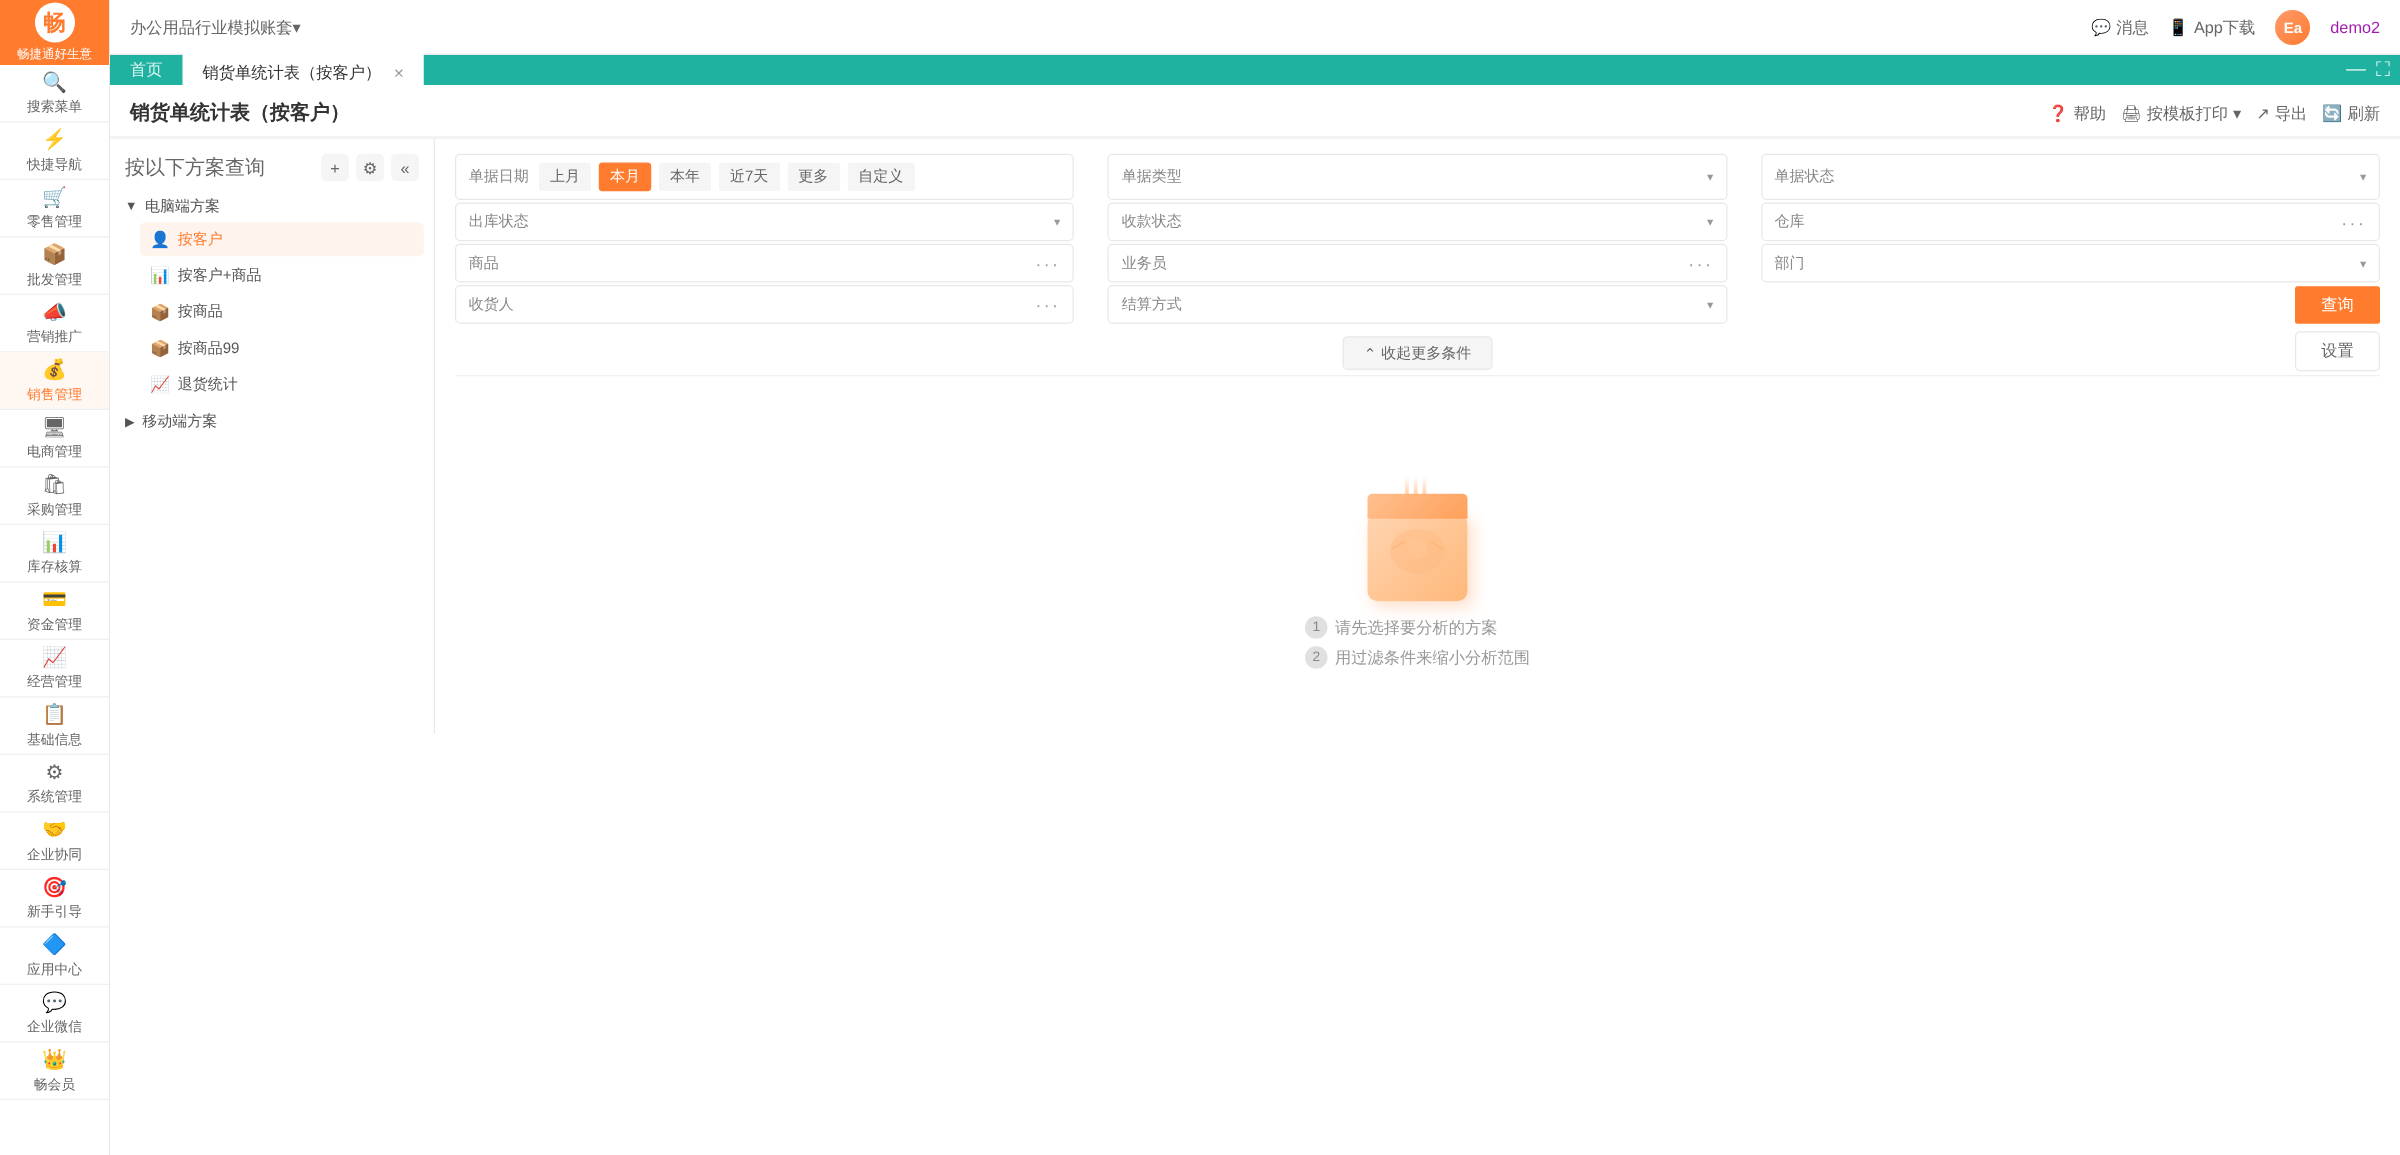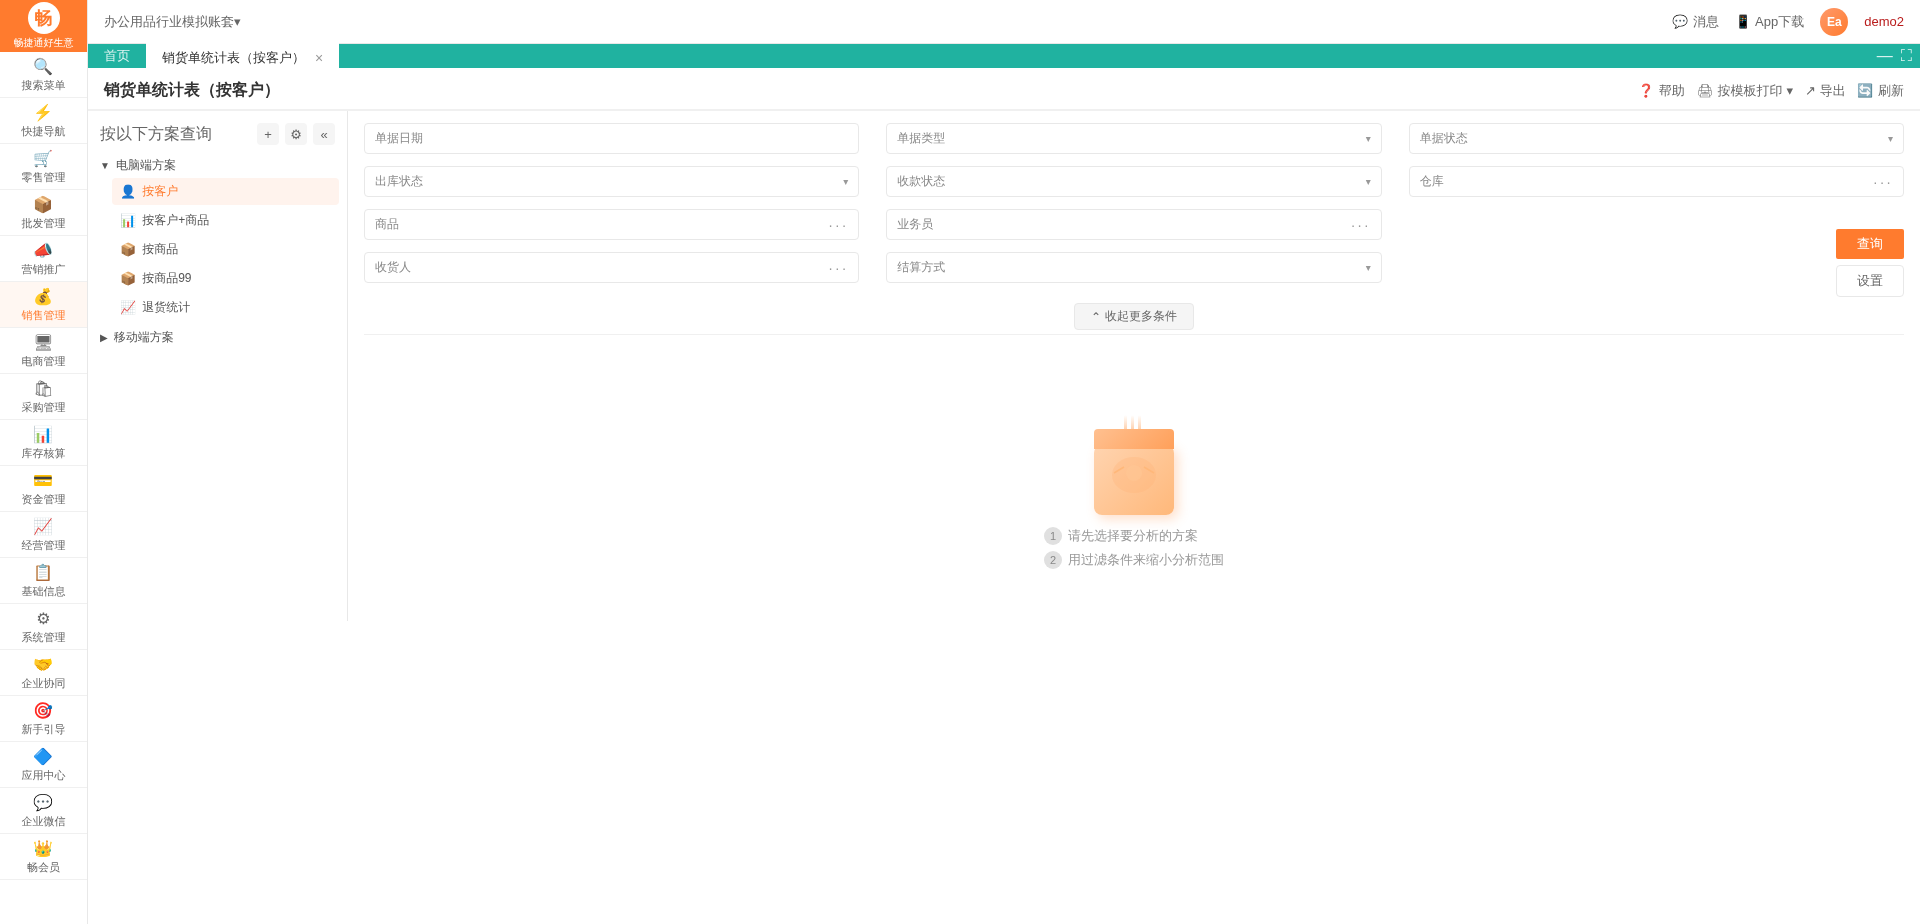--- a/index.html
+++ b/index.html
@@ -217,21 +217,21 @@
       flex: 1;
       padding: 12px 16px;
       overflow: auto;
     }
 
     
     .filter-row {
       display: grid;
       grid-template-columns: 1fr 1fr 1fr;
       gap: 27px;
-      margin-bottom: 12px;
+      margin-bottom: 2px;
     }
     .filter-item {
       display: flex;
       align-items: center;
       gap: 8px;
       border: 1px solid #e8e8e8;
       border-radius: 4px;
       padding: 6px 10px;
       background: #fff;
     }
@@ -469,21 +469,21 @@
     <div class="topbar-right">
       <div class="topbar-btn">
         <span>💬</span>
         <span>消息</span>
       </div>
       <div class="topbar-btn">
         <span>📱</span>
         <span>App下载</span>
       </div>
       <div class="user-avatar">Ea</div>
-      <span style="font-size:13px;color:#b91c1c;cursor:pointer;">demo2</span>
+      <span style="font-size:13px;color:#a21caf;cursor:pointer;">demo2</span>
     </div>
   </div>
 
   <div class="tabbar">
     <div class="tab-item">
       <span>首页</span>
     </div>
     <div class="tab-item active">
       <span>销货单统计表（按客户）</span>
       <span class="tab-close">×</span>
@@ -570,20 +570,28 @@
             </div>
           </div>
         </div>
 
         <div class="filter-wrapper" style="flex:1;position:relative;">
           <div class="filter-area">
 
             <div class="filter-row">
               <div class="filter-item">
                 <span class="filter-label">单据日期</span>
+                <div class="date-filter">
+                  <span class="date-btn">上月</span>
+                  <span class="date-btn active">本月</span>
+                  <span class="date-btn">本年</span>
+                  <span class="date-btn">近7天</span>
+                  <span class="date-btn">更多</span>
+                  <span class="date-btn">自定义</span>
+                </div>
               </div>
               <div class="filter-item">
                 <span class="filter-label">单据类型</span>
                 <div class="filter-value">
                   <span class="filter-chevron">▾</span>
                 </div>
               </div>
               <div class="filter-item">
                 <span class="filter-label">单据状态</span>
                 <div class="filter-value">
@@ -618,20 +626,26 @@
               <div class="filter-item">
                 <span class="filter-label">商品</span>
                 <div class="filter-value">
                   <span class="filter-dots">···</span>
                 </div>
               </div>
               <div class="filter-item">
                 <span class="filter-label">业务员</span>
                 <div class="filter-value">
                   <span class="filter-dots">···</span>
+                </div>
+              </div>
+              <div class="filter-item">
+                <span class="filter-label">部门</span>
+                <div class="filter-value">
+                  <span class="filter-chevron">▾</span>
                 </div>
               </div>
             </div>
 
             <div class="filter-row">
               <div class="filter-item">
                 <span class="filter-label">收货人</span>
                 <div class="filter-value">
                   <span class="filter-dots">···</span>
                 </div>

